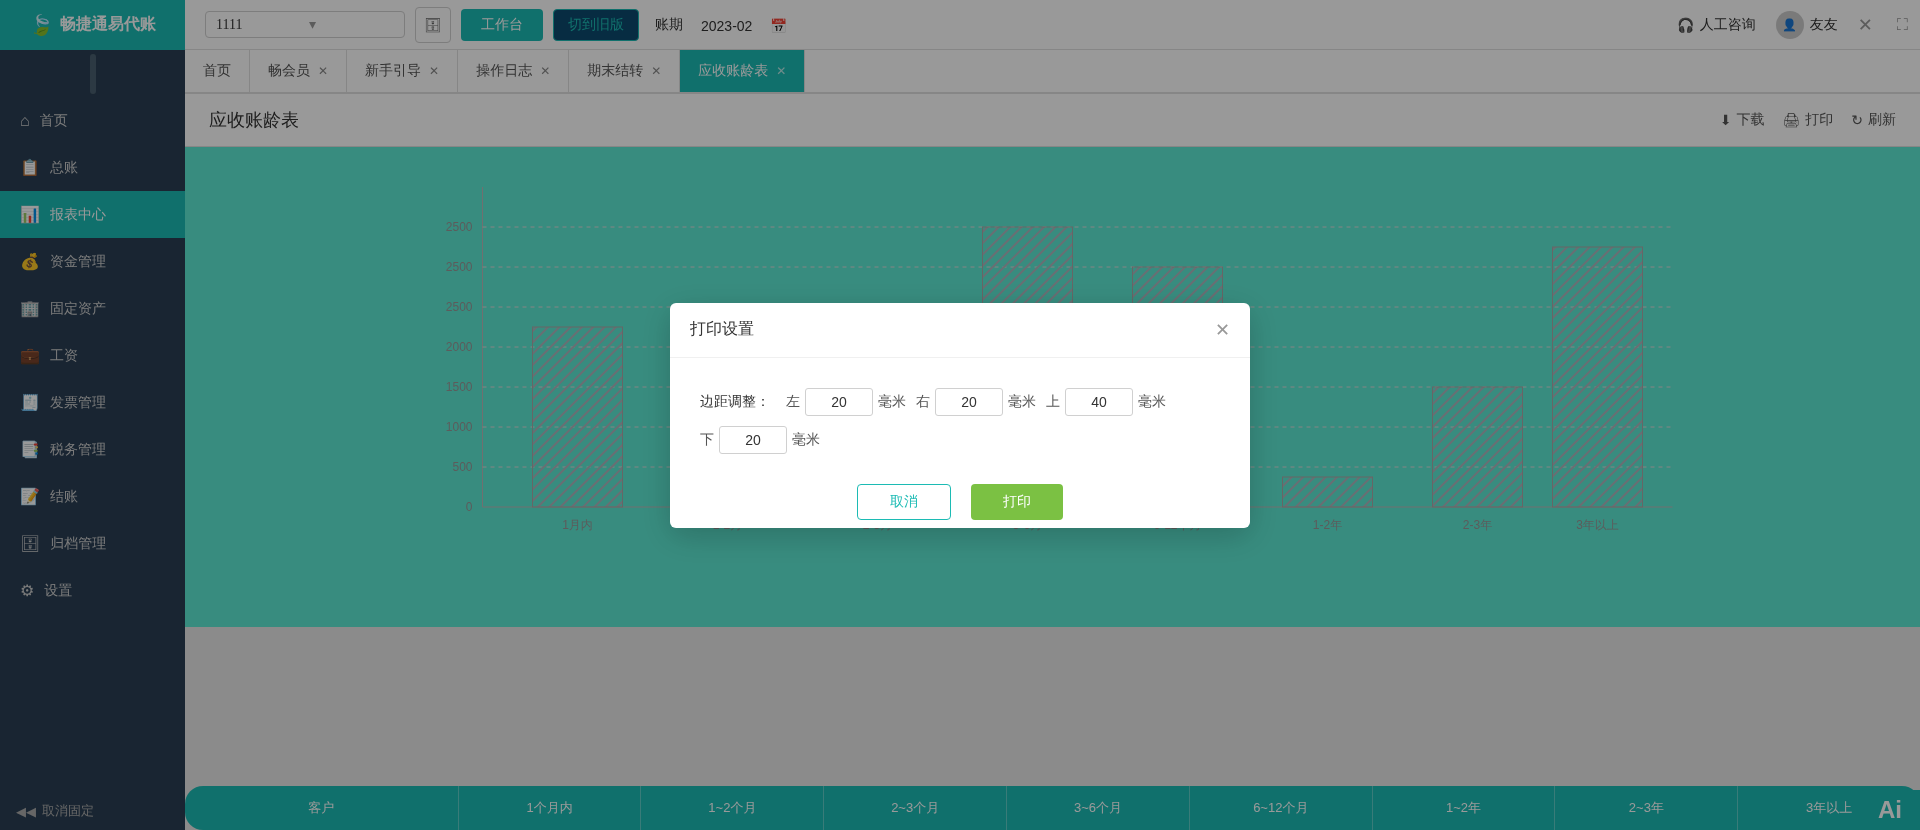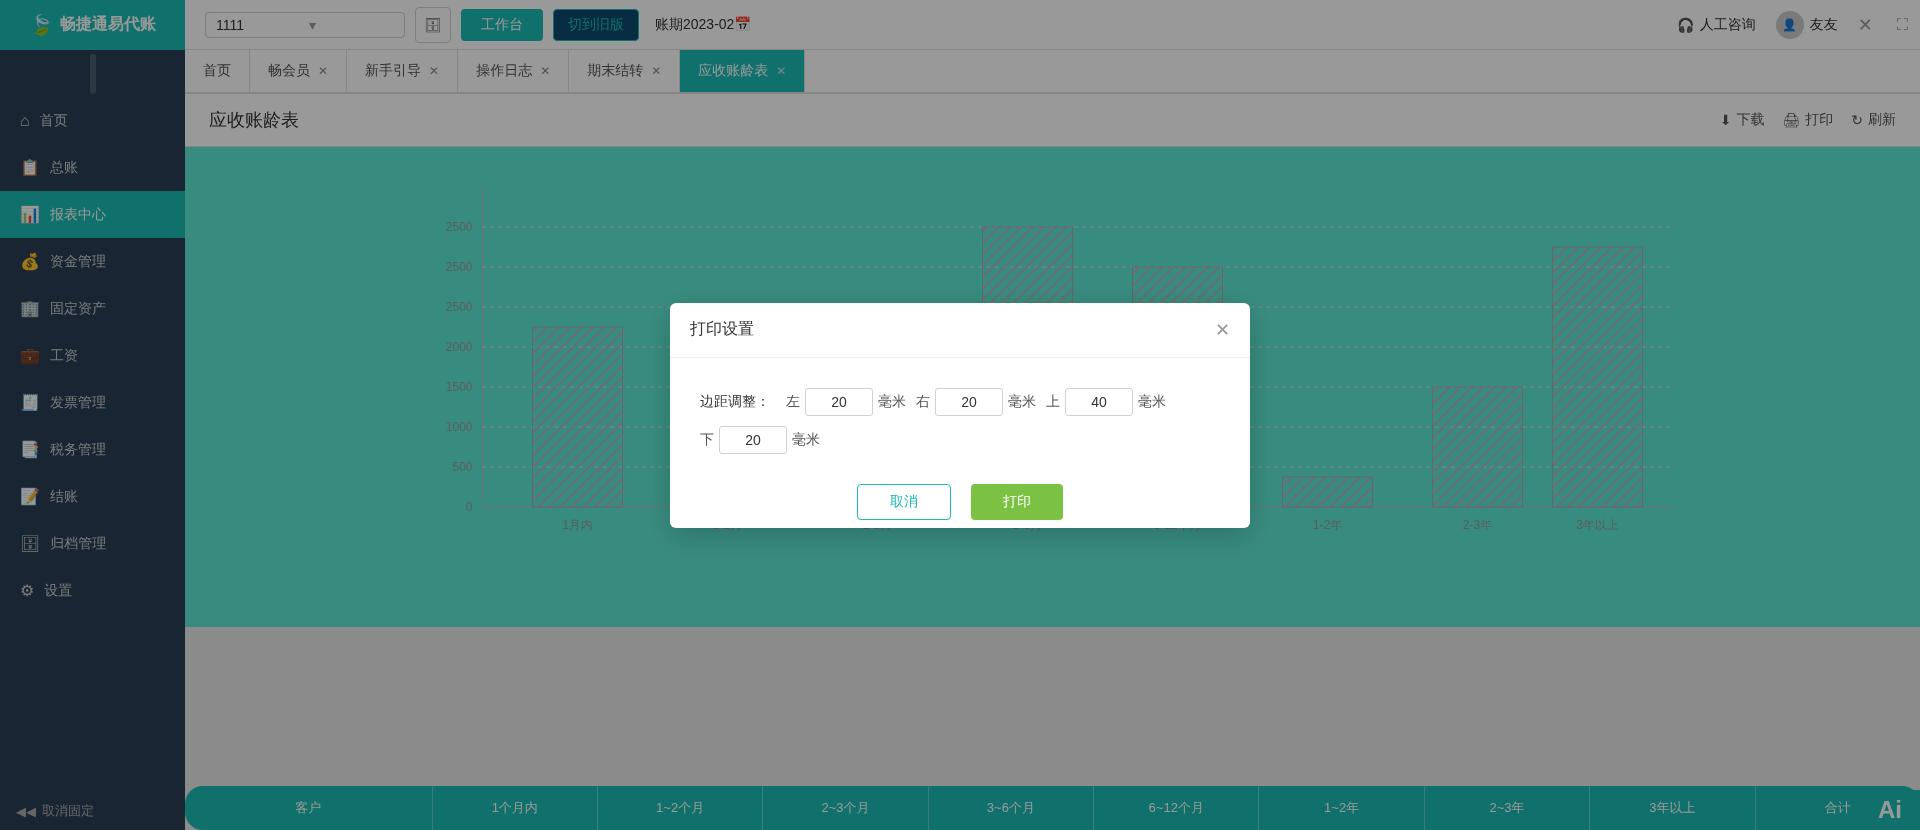--- a/index.html
+++ b/index.html
@@ -13,37 +13,38 @@
     .logo-area {
       background: #1cbbb4; width: 185px; height: 50px; display: flex; align-items: center;
       justify-content: center; color: #fff; font-size: 16px; font-weight: bold;
       flex-shrink: 0; margin-left: -12px;
     }
     .logo-icon { margin-right: 6px; font-size: 20px; }
     .company-select {
       display: flex; align-items: center; border: 1px solid #d0d0d0; border-radius: 4px;
       padding: 4px 10px; min-width: 200px; cursor: pointer; background: #fff;
       margin-left: 10px;
+      font-family: Liberation Serif, serif;
     }
     .company-select span { flex: 1; color: #333; }
     .company-select .arrow { color: #999; margin-left: 8px; }
     .archive-btn {
       width: 36px; height: 36px; border: 1px solid #d0d0d0; border-radius: 4px;
       display: flex; align-items: center; justify-content: center; cursor: pointer;
       color: #666; background: #fff;
     }
     .workbench-btn {
       background: #1cbbb4; color: #fff; border: none; border-radius: 4px;
       padding: 7px 20px; cursor: pointer; font-size: 14px;
     }
     .switch-btn {
       border: 1px solid #1cbbb4; color: #1cbbb4; background: #0c4a6e;
       border-radius: 4px; padding: 6px 14px; cursor: pointer; font-size: 14px;
     }
-    .period-label { color: #333; margin-left: 6px; display: flex; align-items: flex-start; gap: 0; }
+    .period-label { color: #333; margin-left: 6px; display: flex; align-items: flex-end; gap: 18px; }
     .period-label .cal-icon { color: #1cbbb4; }
     .top-right { margin-left: auto; display: flex; align-items: center; gap: 20px; }
     .consult-btn { display: flex; align-items: center; gap: 5px; color: #333; cursor: pointer; }
     .user-btn { display: flex; align-items: center; gap: 6px; cursor: pointer; color: #333; }
     .avatar { width: 28px; height: 28px; border-radius: 50%; background: #ccc; display: flex; align-items: center; justify-content: center; color: #fff; font-size: 12px; }
     .top-close-btn { color: #999; cursor: pointer; font-size: 18px; border: none; background: none; }
     .top-expand-btn { color: #999; cursor: pointer; font-size: 16px; border: none; background: none; margin-left: 4px; }
 
     
     .main-layout { display: flex; flex: 1; overflow: hidden; }
@@ -373,23 +374,20 @@
           </div>
           <div class="table-col">
             <span>1~2年</span>
           </div>
           <div class="table-col">
             <span>2~3年</span>
           </div>
           <div class="table-col">
             <span>3年以上</span>
           </div>
-          <div class="table-col">
-            <span>合计</span>
-          </div>
         </div>
       </div>
 
     </div>
   </div>
 </div>
 
 <div class="modal-overlay">
   <div class="modal">
     <div class="modal-header">

